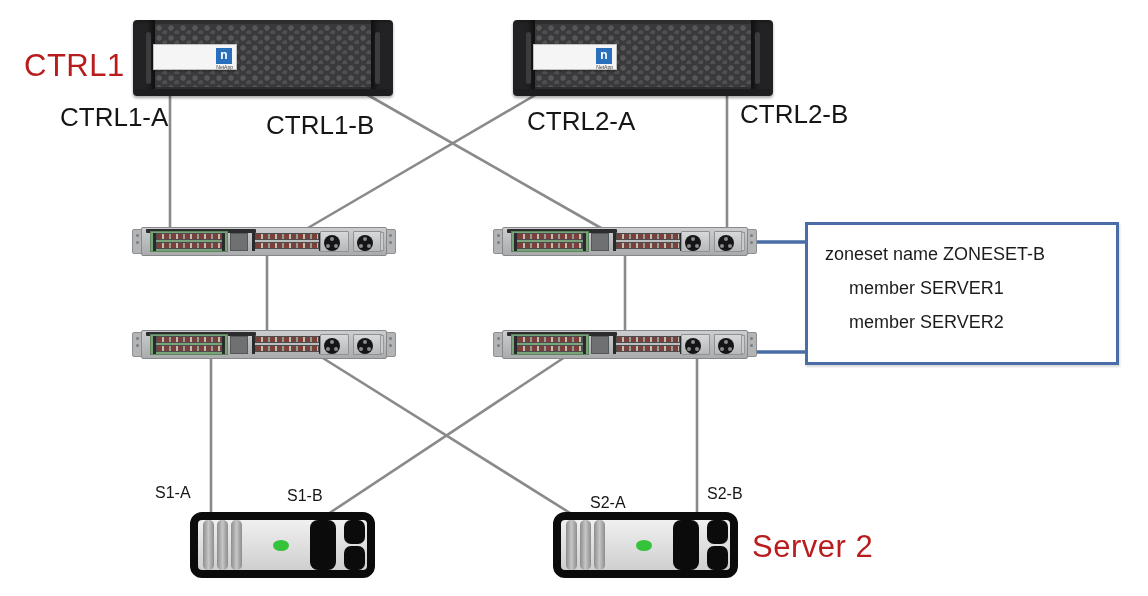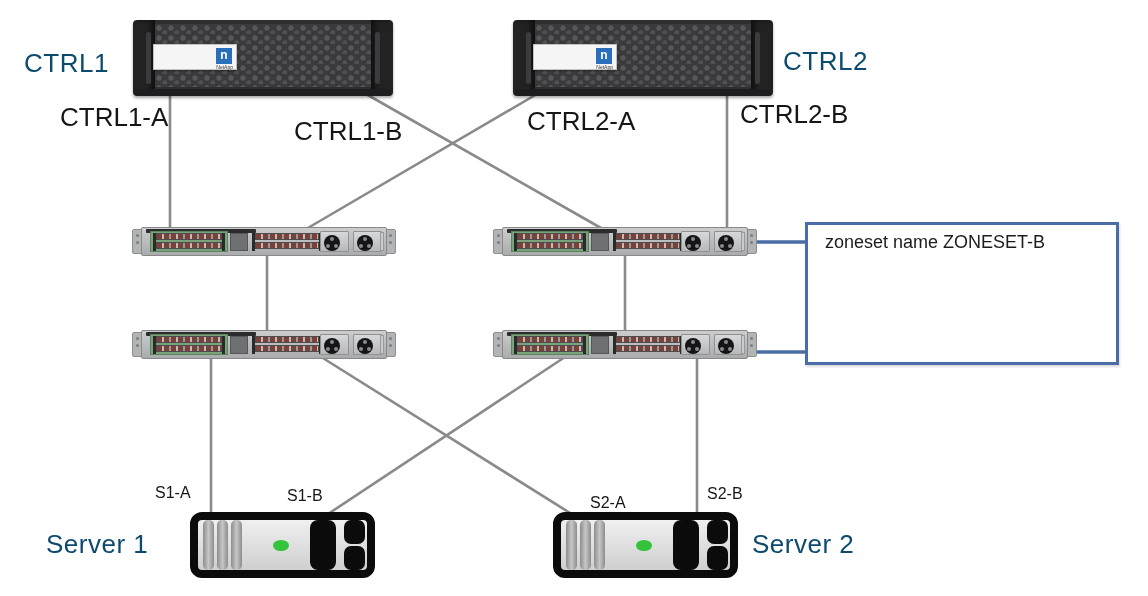--- a/index.html
+++ b/index.html
@@ -4,30 +4,30 @@
 <style>
   * { margin:0; padding:0; box-sizing:border-box; }
   html,body { background:#ffffff; }
   #canvas {
     position:relative; width:1148px; height:596px; background:#ffffff;
     font-family:"Liberation Sans", sans-serif; overflow:hidden;
   }
   #wires { position:absolute; left:0; top:0; width:1148px; height:596px; }
 
   
-  .dev-label { position:absolute; color:#0c4a6e; font-size:26px; letter-spacing:0.5px; }
+  .dev-label { position:absolute; color:#b91c1c; font-size:31px; letter-spacing:0.5px; }
   #lbl-ctrl1   { left:24px;  top:48px; }
   #lbl-ctrl2   { left:783px; top:46px; }
   #lbl-server1 { left:46px;  top:529px; }
   #lbl-server2 { left:752px; top:529px; }
 
   
   .port-label { position:absolute; color:#161616; font-size:26px; }
   #pl-c1a { left:60px;  top:102px; }
-  #pl-c1b { left:266px; top:116px;margin-left:28px; }
+  #pl-c1b { left:266px; top:110px; }
   #pl-c2a { left:527px; top:106px; }
   #pl-c2b { left:740px; top:99px;  }
   .port-label.sm { font-size:16px; }
   #pl-s1a { left:155px; top:484px; }
   #pl-s1b { left:287px; top:487px;text-align:right; }
   #pl-s2a { left:590px; top:494px; }
   #pl-s2b { left:707px; top:485px; }
 
   
   .ctrl { position:absolute; width:260px; height:76px; background:#2e2e30;
@@ -100,21 +100,21 @@
   .server .pill1 { position:absolute; left:112px; top:0; bottom:0; width:26px;
             background:#0b0b0b; border-radius:8px; }
   .server .pill2 { position:absolute; left:146px; top:0; bottom:0; width:21px; }
   .server .pill2 .half { position:absolute; left:0; right:0; height:48%; background:#0b0b0b; border-radius:7px; }
   .server .pill2 .t { top:0; } .server .pill2 .b { bottom:0; }
 
   
   #zonebox { position:absolute; left:805px; top:222px; width:314px; height:143px;
              background:#ffffff; border:3px solid #4a6da7; box-shadow:1px 2px 2px rgba(0,0,0,.15); }
   #zonebox .zline { color:#1c1c1c; font-size:18px; line-height:34px; padding-left:17px; white-space:pre; }
-  #zonebox .zline.first { }
+  #zonebox .zline.first { padding-top:12px; }
   #zonebox .zline.indent { padding-left:41px; }
 </style>
 </head>
 <body>
 
 <div id="canvas">
 
   <svg id="wires" xmlns="http://www.w3.org/2000/svg">
       <line x1="170" y1="94" x2="170" y2="232" stroke="#8a8a8a" stroke-width="2.6"></line>
       <line x1="366" y1="94" x2="608" y2="232" stroke="#8a8a8a" stroke-width="2.6"></line>
@@ -141,21 +141,20 @@
       </div>
     <div class="base"></div>
     <div class="tag">
       <div class="logo">n</div>
       <div class="logotext">NetApp</div>
     </div>
   </div>
   <div class="port-label" id="pl-c1a">CTRL1-A</div>
   <div class="port-label" id="pl-c1b">CTRL1-B</div>
 
-  <div class="dev-label" id="lbl-ctrl2">CTRL2</div>
   <div class="ctrl" id="ctrl2">
     <div class="mesh"></div>
     <div class="bezel l">
         <div class="handle"></div>
       </div>
     <div class="bezel r">
         <div class="handle"></div>
       </div>
     <div class="base"></div>
     <div class="tag">
@@ -285,25 +284,26 @@
         </div>
       <div class="psu psu2">
           <div class="fan"></div>
         </div>
       <div class="latch"></div>
     </div>
   </div>
 
   <div id="zonebox">
     <div class="zline first">zoneset name ZONESET-B</div>
+    <div class="zline indent">member SERVER1</div>
+    <div class="zline indent">member SERVER2</div>
   </div>
 
   <div class="port-label sm" id="pl-s1a">S1-A</div>
   <div class="port-label sm" id="pl-s1b">S1-B</div>
-  <div class="dev-label" id="lbl-server1">Server 1</div>
   <div class="server" id="server1">
     <div class="ridge r1"></div>
     <div class="ridge r2"></div>
     <div class="ridge r3"></div>
     <div class="led"></div>
     <div class="pill1"></div>
     <div class="pill2">
         <div class="half t"></div>
         <div class="half b"></div>
       </div>

